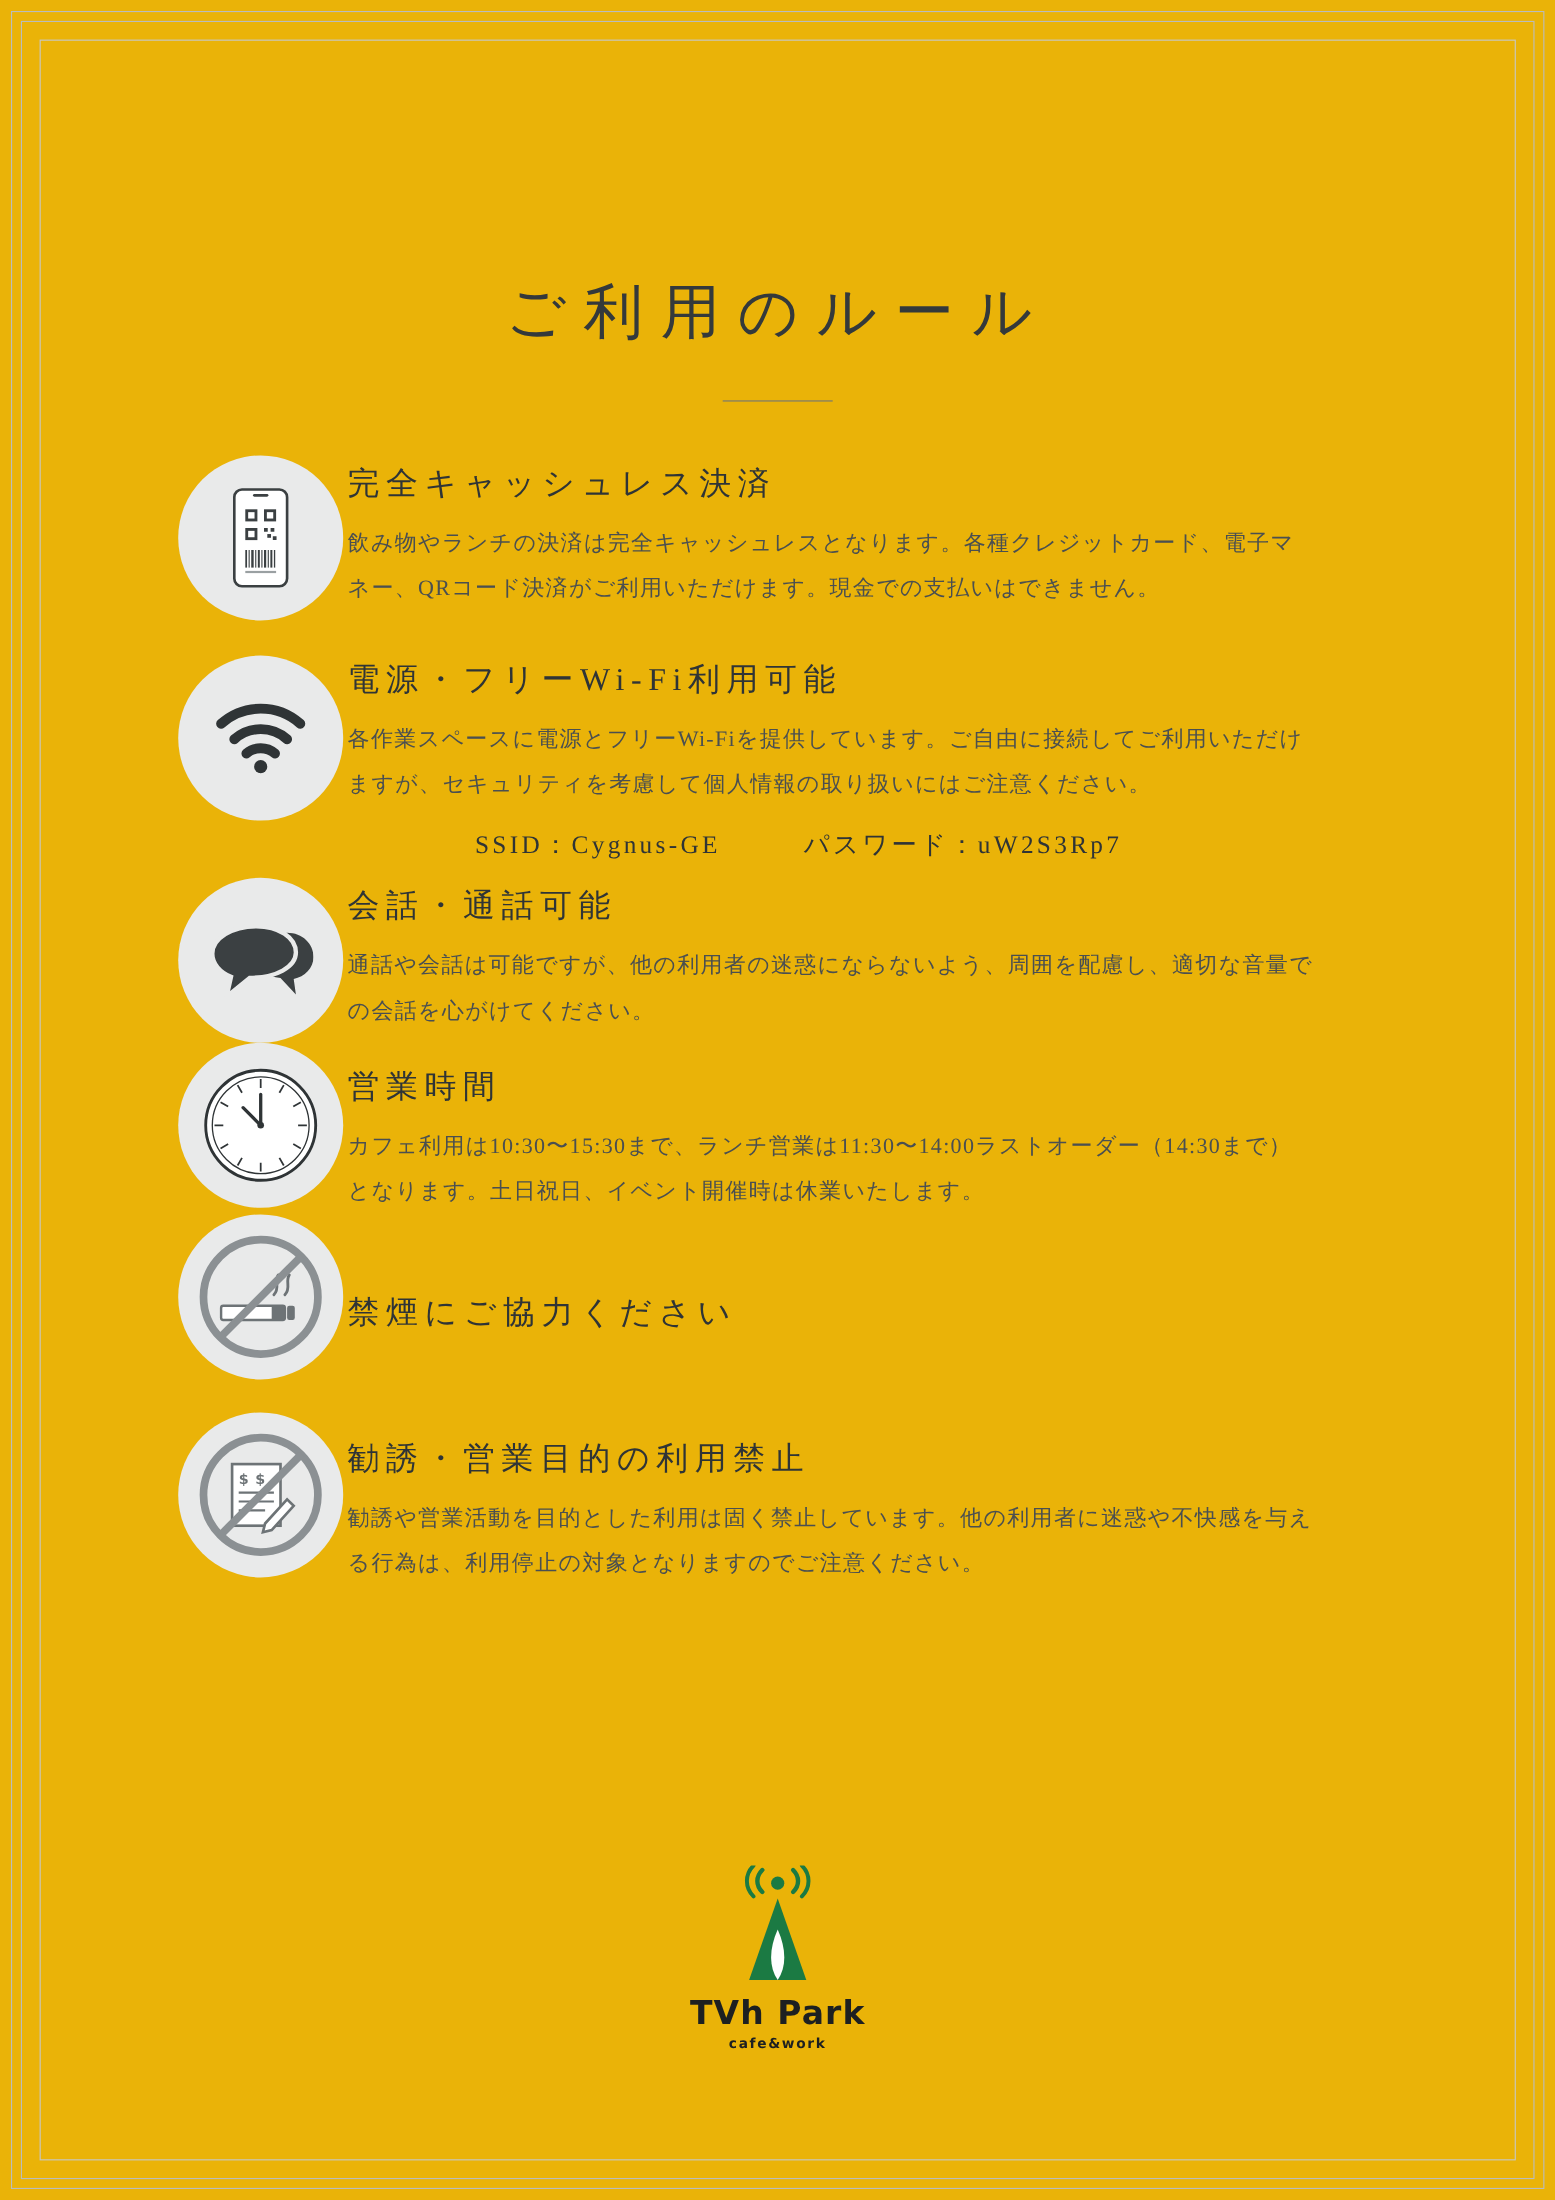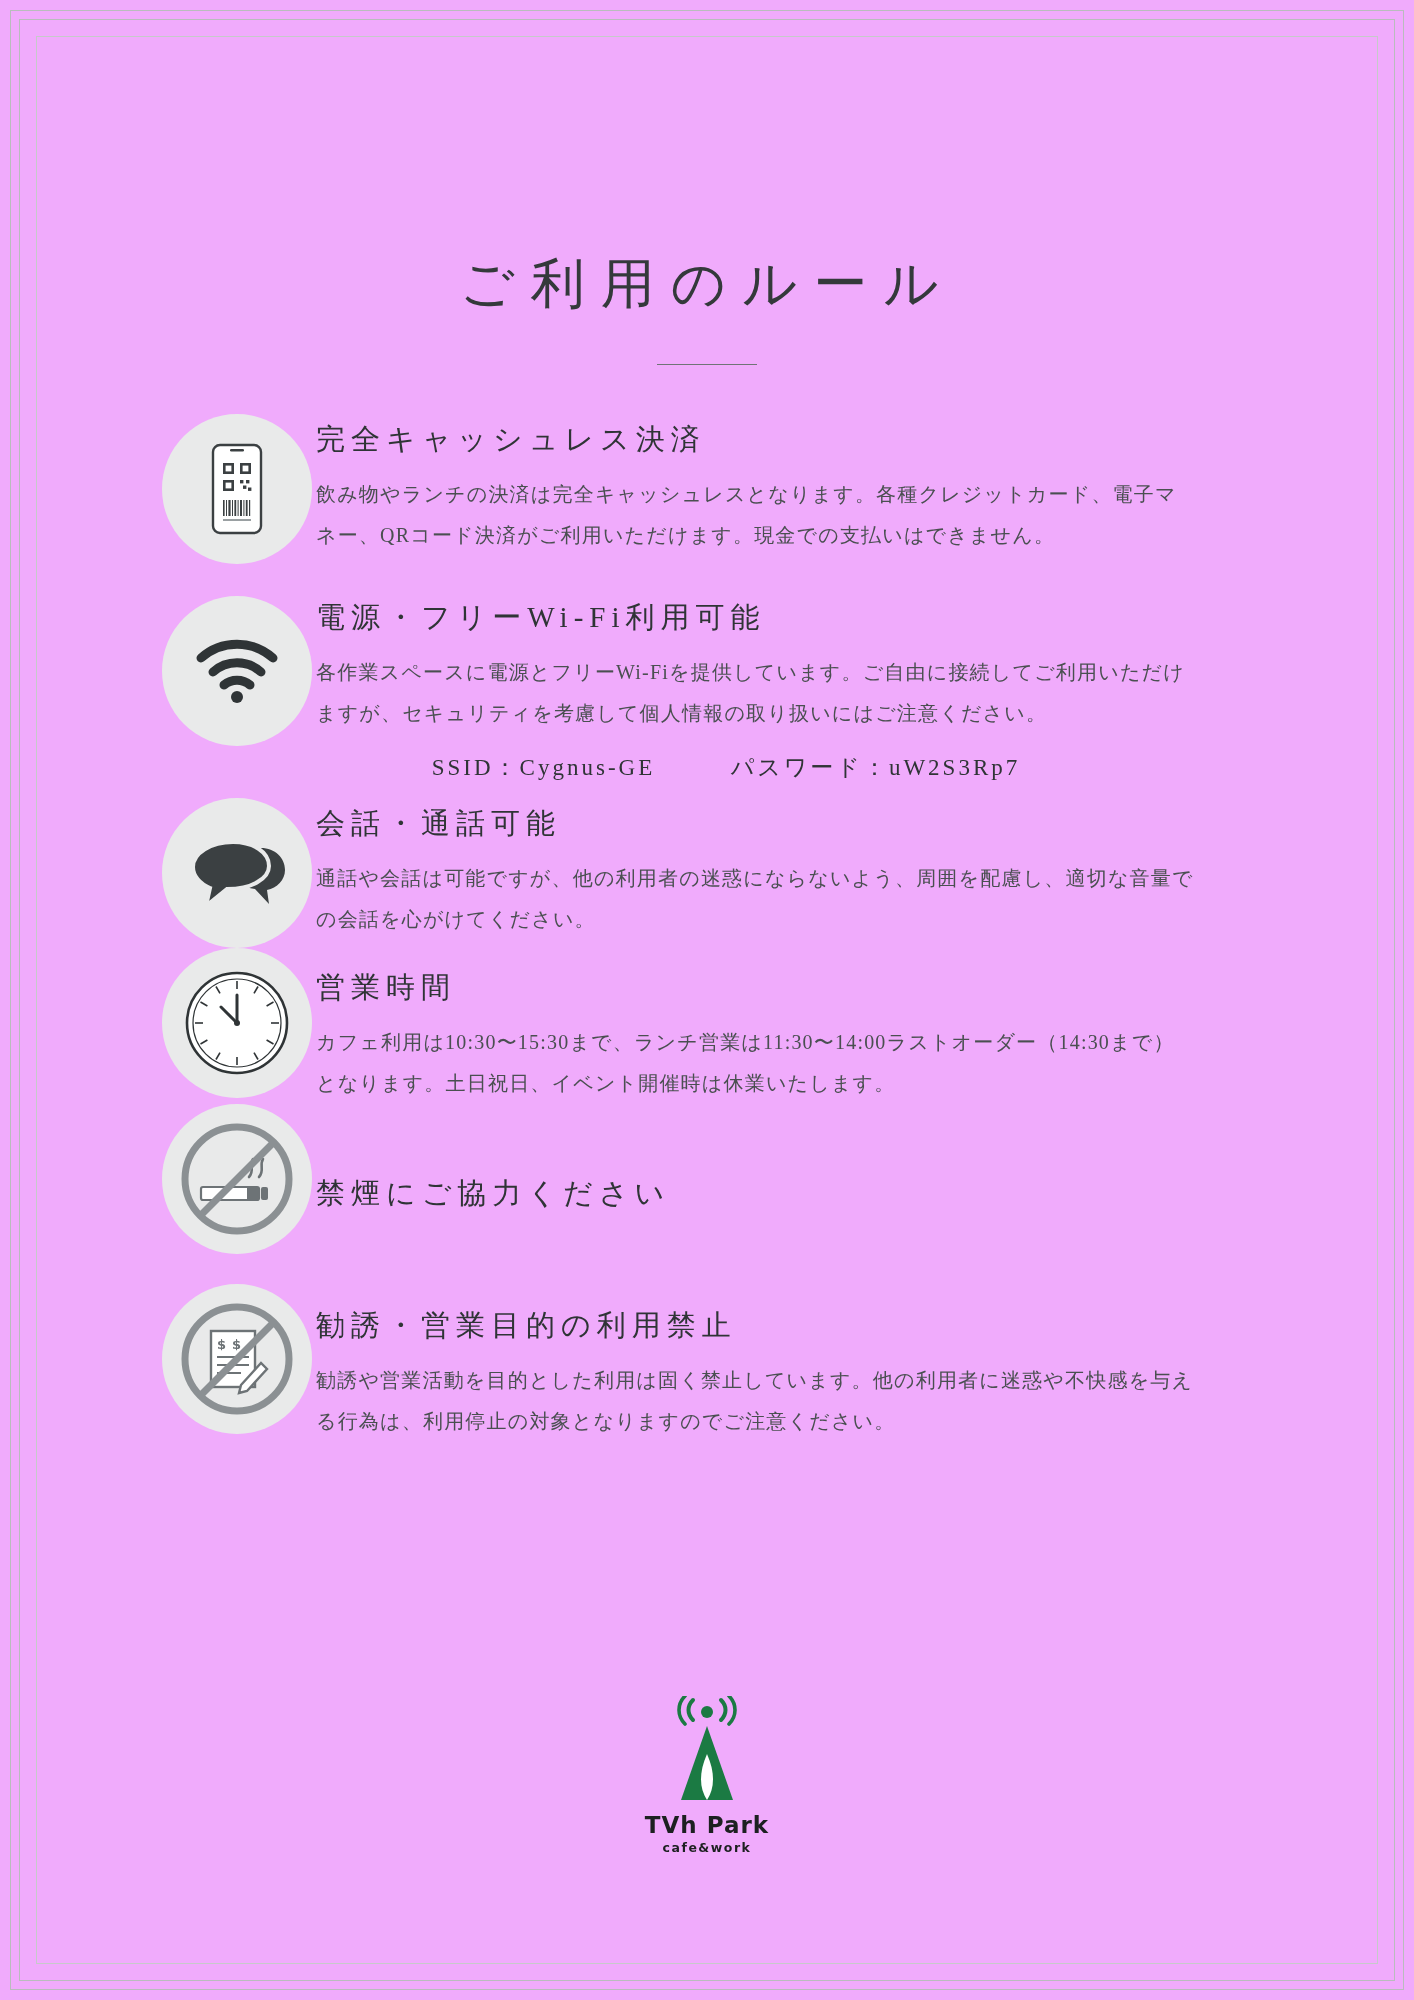--- a/index.html
+++ b/index.html
@@ -13,21 +13,21 @@
     font-family: "Liberation Serif", "DejaVu Serif", serif;
     color: #3a3a3a;
     position: relative;
     overflow: hidden;
   }
   .page {
     position: absolute;
     left: 0; top: 0;
     width: 1414px;
     height: 2000px;
-    background: #f0abfc;
+    background: #eab308;
   }
   
   .frame {
     position: absolute;
     border: 1px solid #b9bcbd;
     box-sizing: border-box;
     pointer-events: none;
   }
   .frame.f1 { left: 10px;  top: 10px;  right: 10px;  bottom: 10px; }
   .frame.f2 { left: 19px;  top: 19px;  right: 19px;  bottom: 19px; }
@@ -126,21 +126,21 @@
   
   .footer-logo {
     position: absolute;
     left: 0;
     top: 1660px;
     width: 1342px;
     text-align: center;
   }
   .logo-name {
     font-family: "DejaVu Sans", sans-serif;
-    font-size: 23px;
+    font-size: 30px;
     font-weight: 700;
     letter-spacing: 1px;
     color: #1d2021;
     margin-top: 2px;
   }
   .logo-sub {
     font-family: "DejaVu Sans", sans-serif;
     font-size: 12.5px;
     font-weight: 700;
     letter-spacing: 1.5px;

